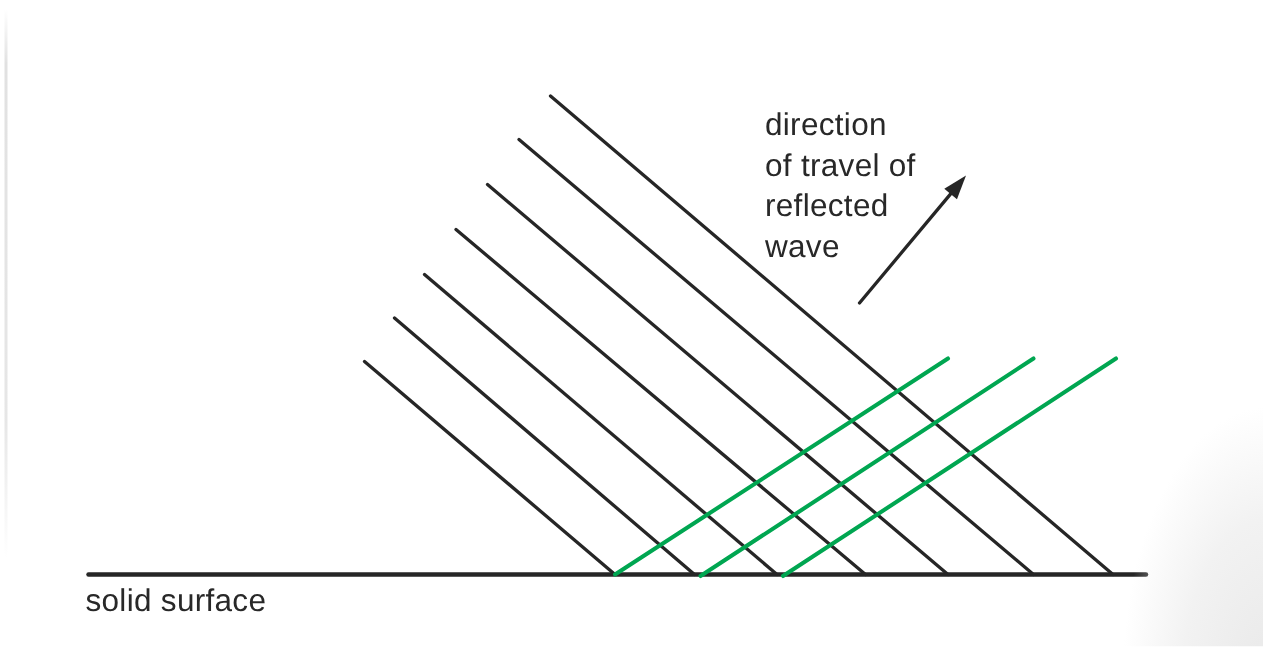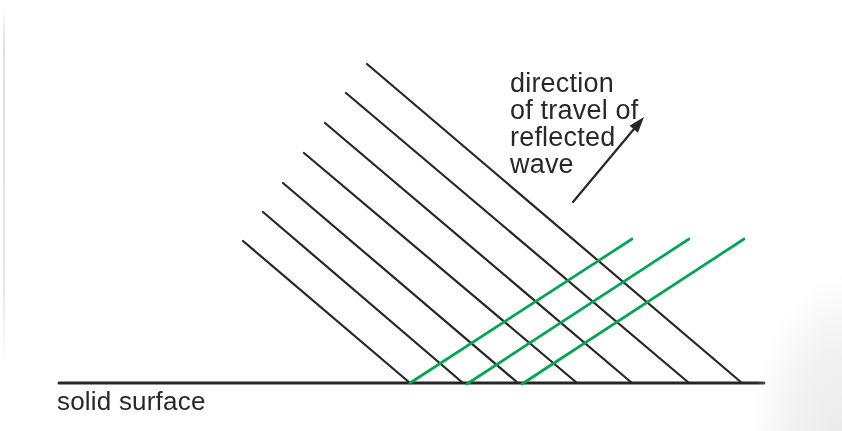--- a/index.html
+++ b/index.html
@@ -21,30 +21,30 @@
     position: absolute;
     left: 0;
     top: 0;
     width: 842px;
     height: 431px;
   }
   .dir-label {
     position: absolute;
     left: 510px;
     top: 70px;
-    font-size: 27px;
+    font-size: 21px;
     line-height: 27px;
     white-space: pre-line;
     letter-spacing: 0.2px;
   }
   .surface-label {
     position: absolute;
     left: 57px;
     top: 389px;
-    font-size: 26px;
+    font-size: 21px;
     line-height: 24px;
     letter-spacing: 0.2px;
   }
   .page-edge-left {
     position: absolute;
     left: 3px;
     top: 6px;
     width: 2px;
     height: 366px;
     background: linear-gradient(to bottom,

